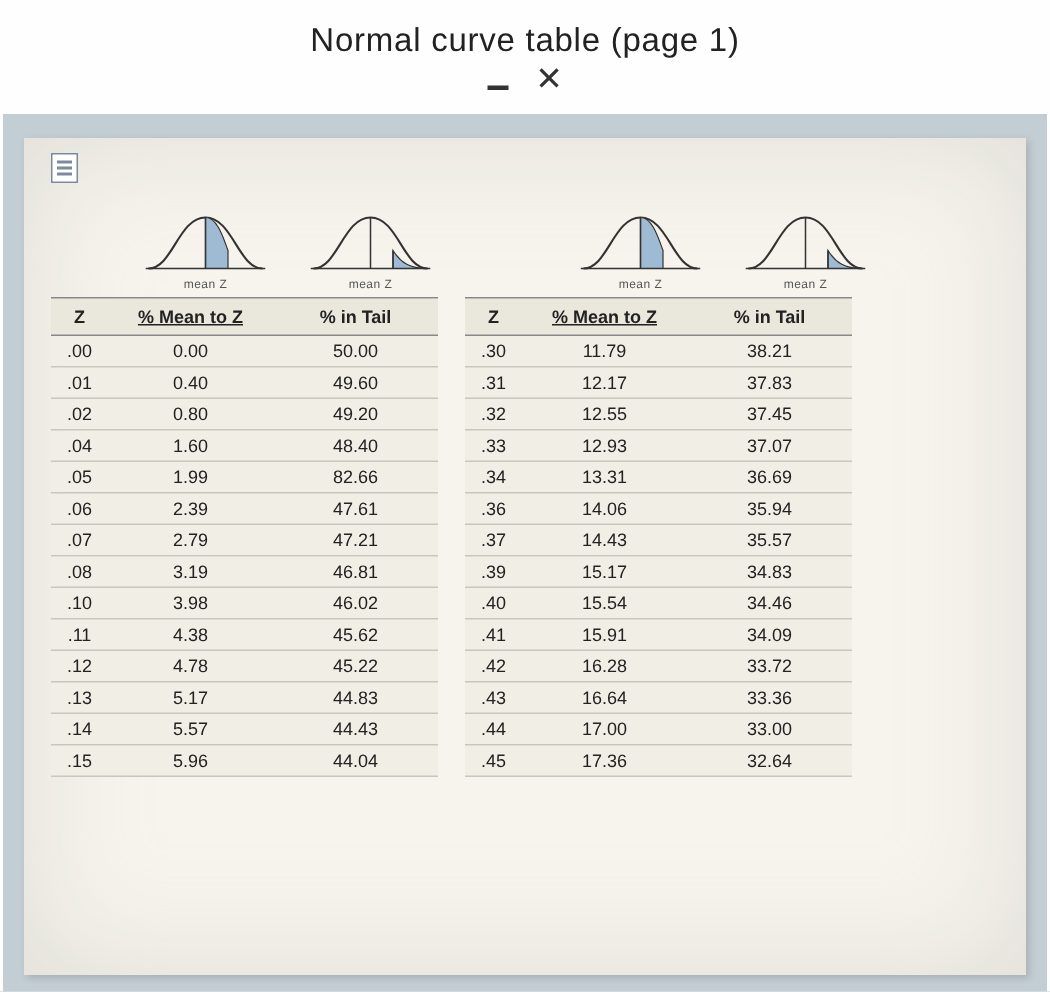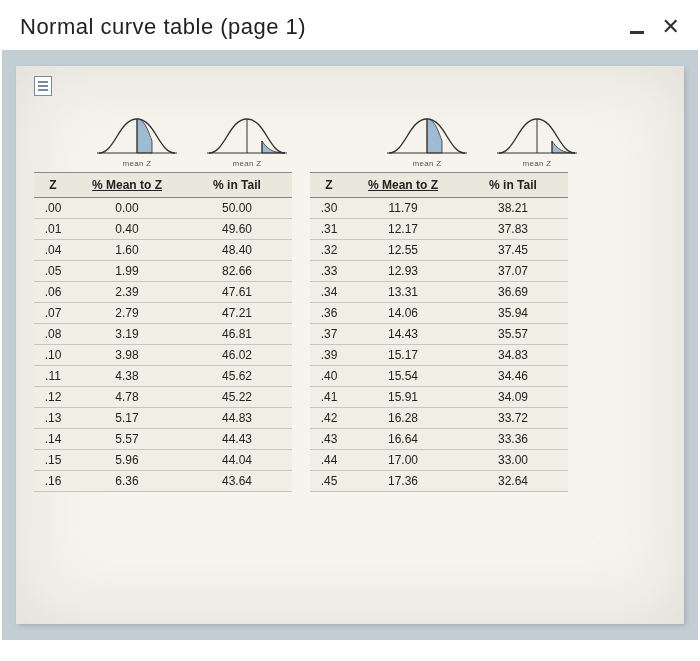--- a/index.html
+++ b/index.html
@@ -16,20 +16,21 @@
     background: #fefefe;
     width: 700px;
     height: 661px;
     position: relative;
   }
   .titlebar {
     padding: 14px 20px 10px 20px;
     display: flex;
     justify-content: space-between;
     align-items: center;
+    flex-direction: column;
   }
   .title {
     font-size: 22px;
     color: #222;
     letter-spacing: 0.5px;
   }
   .controls {
     display: flex;
     gap: 18px;
     align-items: center;
@@ -183,20 +184,25 @@
                 <td>.00</td>
                 <td>0.00</td>
                 <td>50.00</td>
               </tr>
               <tr>
                 <td>.01</td>
                 <td>0.40</td>
                 <td>49.60</td>
               </tr>
               <tr>
+                <td>.02</td>
+                <td>0.80</td>
+                <td>49.20</td>
+              </tr>
+              <tr>
                 <td>.04</td>
                 <td>1.60</td>
                 <td>48.40</td>
               </tr>
               <tr>
                 <td>.05</td>
                 <td>1.99</td>
                 <td>82.66</td>
               </tr>
               <tr>
@@ -236,25 +242,20 @@
               </tr>
               <tr>
                 <td>.14</td>
                 <td>5.57</td>
                 <td>44.43</td>
               </tr>
               <tr>
                 <td>.15</td>
                 <td>5.96</td>
                 <td>44.04</td>
-              </tr>
-              <tr>
-                <td>.16</td>
-                <td>6.36</td>
-                <td>43.64</td>
               </tr>
             </tbody>
         </table>
 
         <table>
           <thead>
             <tr>
               <th class="col-z">Z</th>
               <th class="col-m">% Mean to Z</th>
               <th class="col-t">% in Tail</th>

